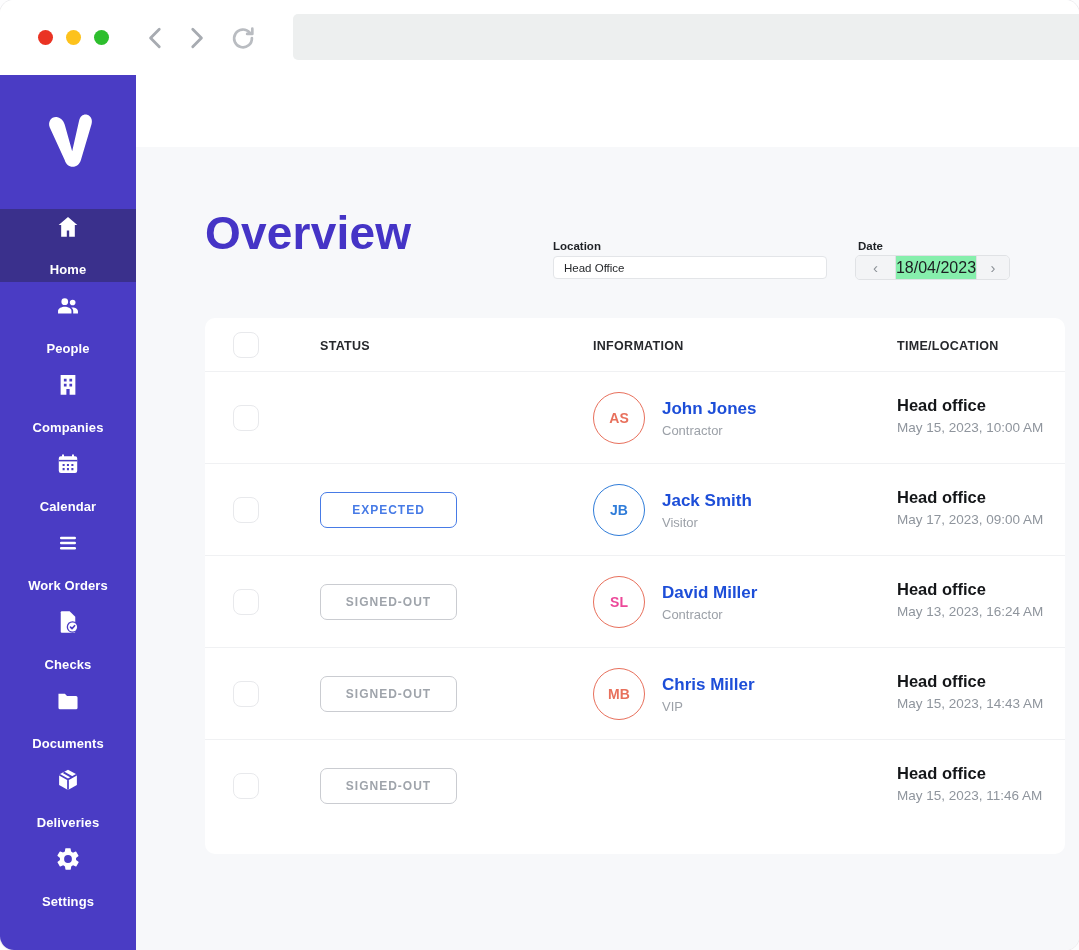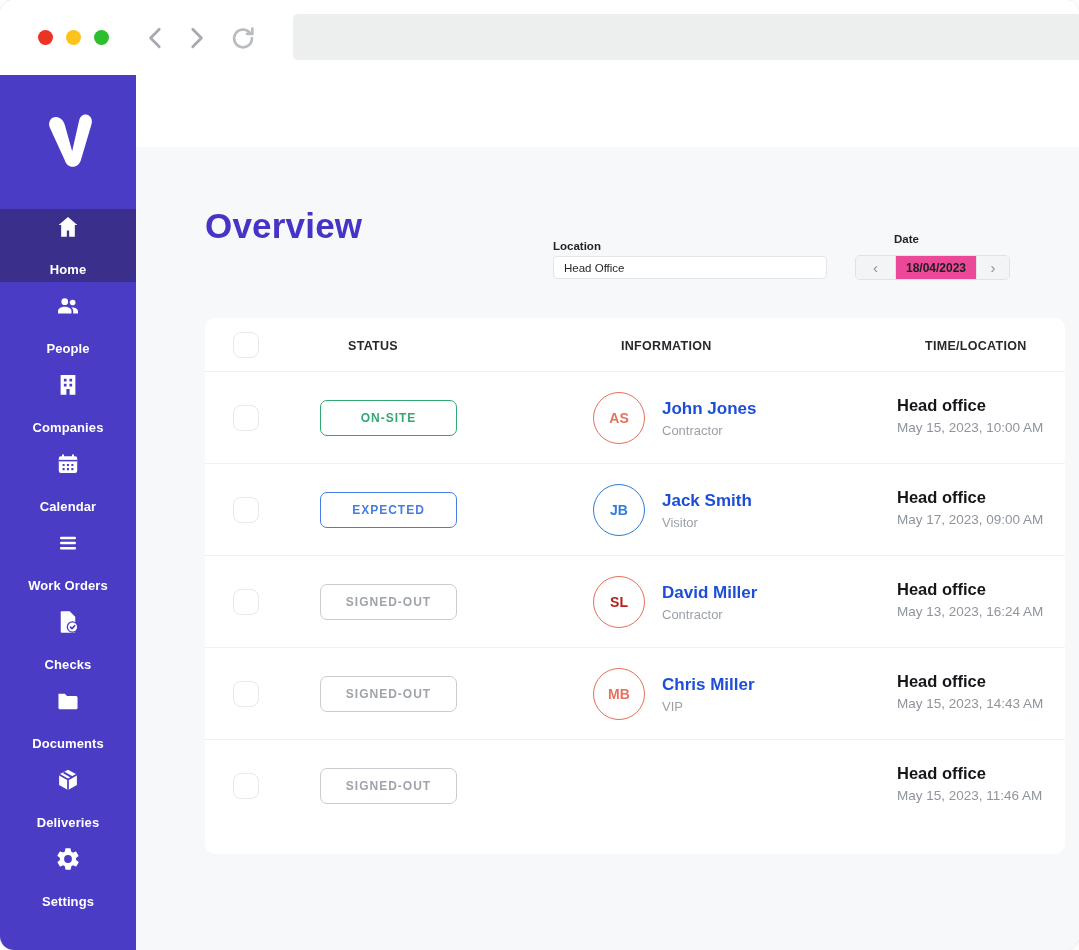--- a/index.html
+++ b/index.html
@@ -36,46 +36,46 @@
   .nav-item{height:73px; display:flex; flex-direction:column; align-items:center;
             justify-content:center; gap:22px; cursor:pointer; color:#fff;}
   .nav-item.active{background:var(--c-sidebar-active);}
   .nav-item .ni-icon{width:26px; height:26px; display:block;}
   .nav-item .ni-icon svg{width:100%; height:100%; display:block;}
   .nav-item .ni-label{font-size:13px; font-weight:700; letter-spacing:.1px;}
 
   
   .main{position:absolute; left:136px; top:75px; width:943px; height:875px; background:var(--c-main-bg);}
   .top-strip{position:absolute; left:0; top:0; width:100%; height:72px; background:#fff;}
-  .page-title{position:absolute; left:69px; top:131px; font-size:35px; font-weight:700;
+  .page-title{position:absolute; left:69px; top:131px; font-size:46px; font-weight:700;
               color:var(--c-title); letter-spacing:.2px;}
   .page-sub{position:absolute; left:72px; top:185px; font-size:15.5px; color:#8F949C;}
 
   .field-label{position:absolute; font-size:11.5px; font-weight:700; color:#1E2125;}
   .loc-label{left:417px; top:165px;}
   .loc-input{position:absolute; left:417px; top:181px; width:274px; height:23px;
              background:#fff; border:1px solid #E3E5E8; border-radius:4px;
              font-family:inherit; font-size:11.5px; color:#26282B; padding:0 10px; outline:none;}
-  .date-label{left:722px; top:158px;margin-left:36px;}
+  .date-label{left:722px; top:165px;}
   .date-ctl{position:absolute; left:719px; top:180px; height:25px; display:flex;
             border:1px solid #E0E2E5; border-radius:5px; overflow:hidden; background:#F3F4F6;}
   .date-btn{width:40px; display:flex; align-items:center; justify-content:center;
             background:#F3F4F6; border:none; cursor:pointer; color:#8B9096; font-size:13px; font-family:inherit;}
   .date-btn.next{width:33px; border-left:1px solid #E0E2E5;}
   .date-btn.prev{border-right:1px solid #E0E2E5;}
   .date-btn.prev::before{content:"‹"; font-size:15px;}
   .date-btn.next::before{content:"›"; font-size:15px;}
   .date-val{width:80px; display:flex; align-items:center; justify-content:center;
-            background:#ec4899; font-size:12px; font-weight:700; color:#1C1E21;}
+            background:#86efac; font-size:16px; font-weight:400; color:#1C1E21;}
 
   
   .card{position:absolute; left:69px; top:243px; width:860px; background:#fff;
         border-radius:10px; padding-bottom:22px;}
   .t-head{position:relative; height:54px; border-bottom:1px solid var(--c-card-border);}
-  .col-label{position:absolute; top:21px; font-size:12.5px; font-weight:600; color:#26282C; letter-spacing:.3px;margin-left:28px;}
+  .col-label{position:absolute; top:21px; font-size:12.5px; font-weight:600; color:#26282C; letter-spacing:.3px;}
   .cl-status{left:115px;} .cl-info{left:388px;} .cl-time{left:692px;}
   .checkbox{position:absolute; left:28px; width:26px; height:26px; background:#fff;
             border:1px solid #E8E9EC; border-radius:8px; cursor:pointer;}
   .t-head .checkbox{top:14px;}
   .t-row{position:relative; height:92px; border-bottom:1px solid var(--c-card-border);}
   .t-row:last-child{border-bottom:none;}
   .t-row .checkbox{top:33px;}
   .badge{position:absolute; left:115px; top:28px; width:137px; height:36px;
          border:1px solid; border-radius:7px; display:flex; align-items:center; justify-content:center;
          font-size:12px; font-weight:600; letter-spacing:1px;}
@@ -233,21 +233,20 @@
     <div class="card">
       <div class="t-head">
         <span class="checkbox"></span>
         <span class="col-label cl-status">STATUS</span>
         <span class="col-label cl-info">INFORMATION</span>
         <span class="col-label cl-time">TIME/LOCATION</span>
       </div>
       <div id="rows">
           <div class="t-row">
     <span class="checkbox"></span>
-    <span class="badge badge-on-site">ON-SITE</span>
     <div class="info-wrap">
       <span class="avatar" style="border-color: rgb(232, 112, 92); color: rgb(232, 112, 92);">AS</span>
       <div>
         <div class="p-name">John Jones</div>
         <div class="p-role">Contractor</div>
       </div>
     </div>
     <div class="time-wrap">
       <div class="r-loc">Head office</div>
       <div class="r-when">May 15, 2023, 10:00 AM</div>
@@ -265,21 +264,21 @@
     </div>
     <div class="time-wrap">
       <div class="r-loc">Head office</div>
       <div class="r-when">May 17, 2023, 09:00 AM</div>
     </div>
   </div>
           <div class="t-row">
     <span class="checkbox"></span>
     <span class="badge badge-signed-out">SIGNED-OUT</span>
     <div class="info-wrap">
-      <span class="avatar" style="border-color: rgb(232, 112, 92); color: #b91c1c;">SL</span>
+      <span class="avatar" style="border-color: rgb(232, 112, 92); color: #ec4899;">SL</span>
       <div>
         <div class="p-name">David Miller</div>
         <div class="p-role">Contractor</div>
       </div>
     </div>
     <div class="time-wrap">
       <div class="r-loc">Head office</div>
       <div class="r-when">May 13, 2023, 16:24 AM</div>
     </div>
   </div>

